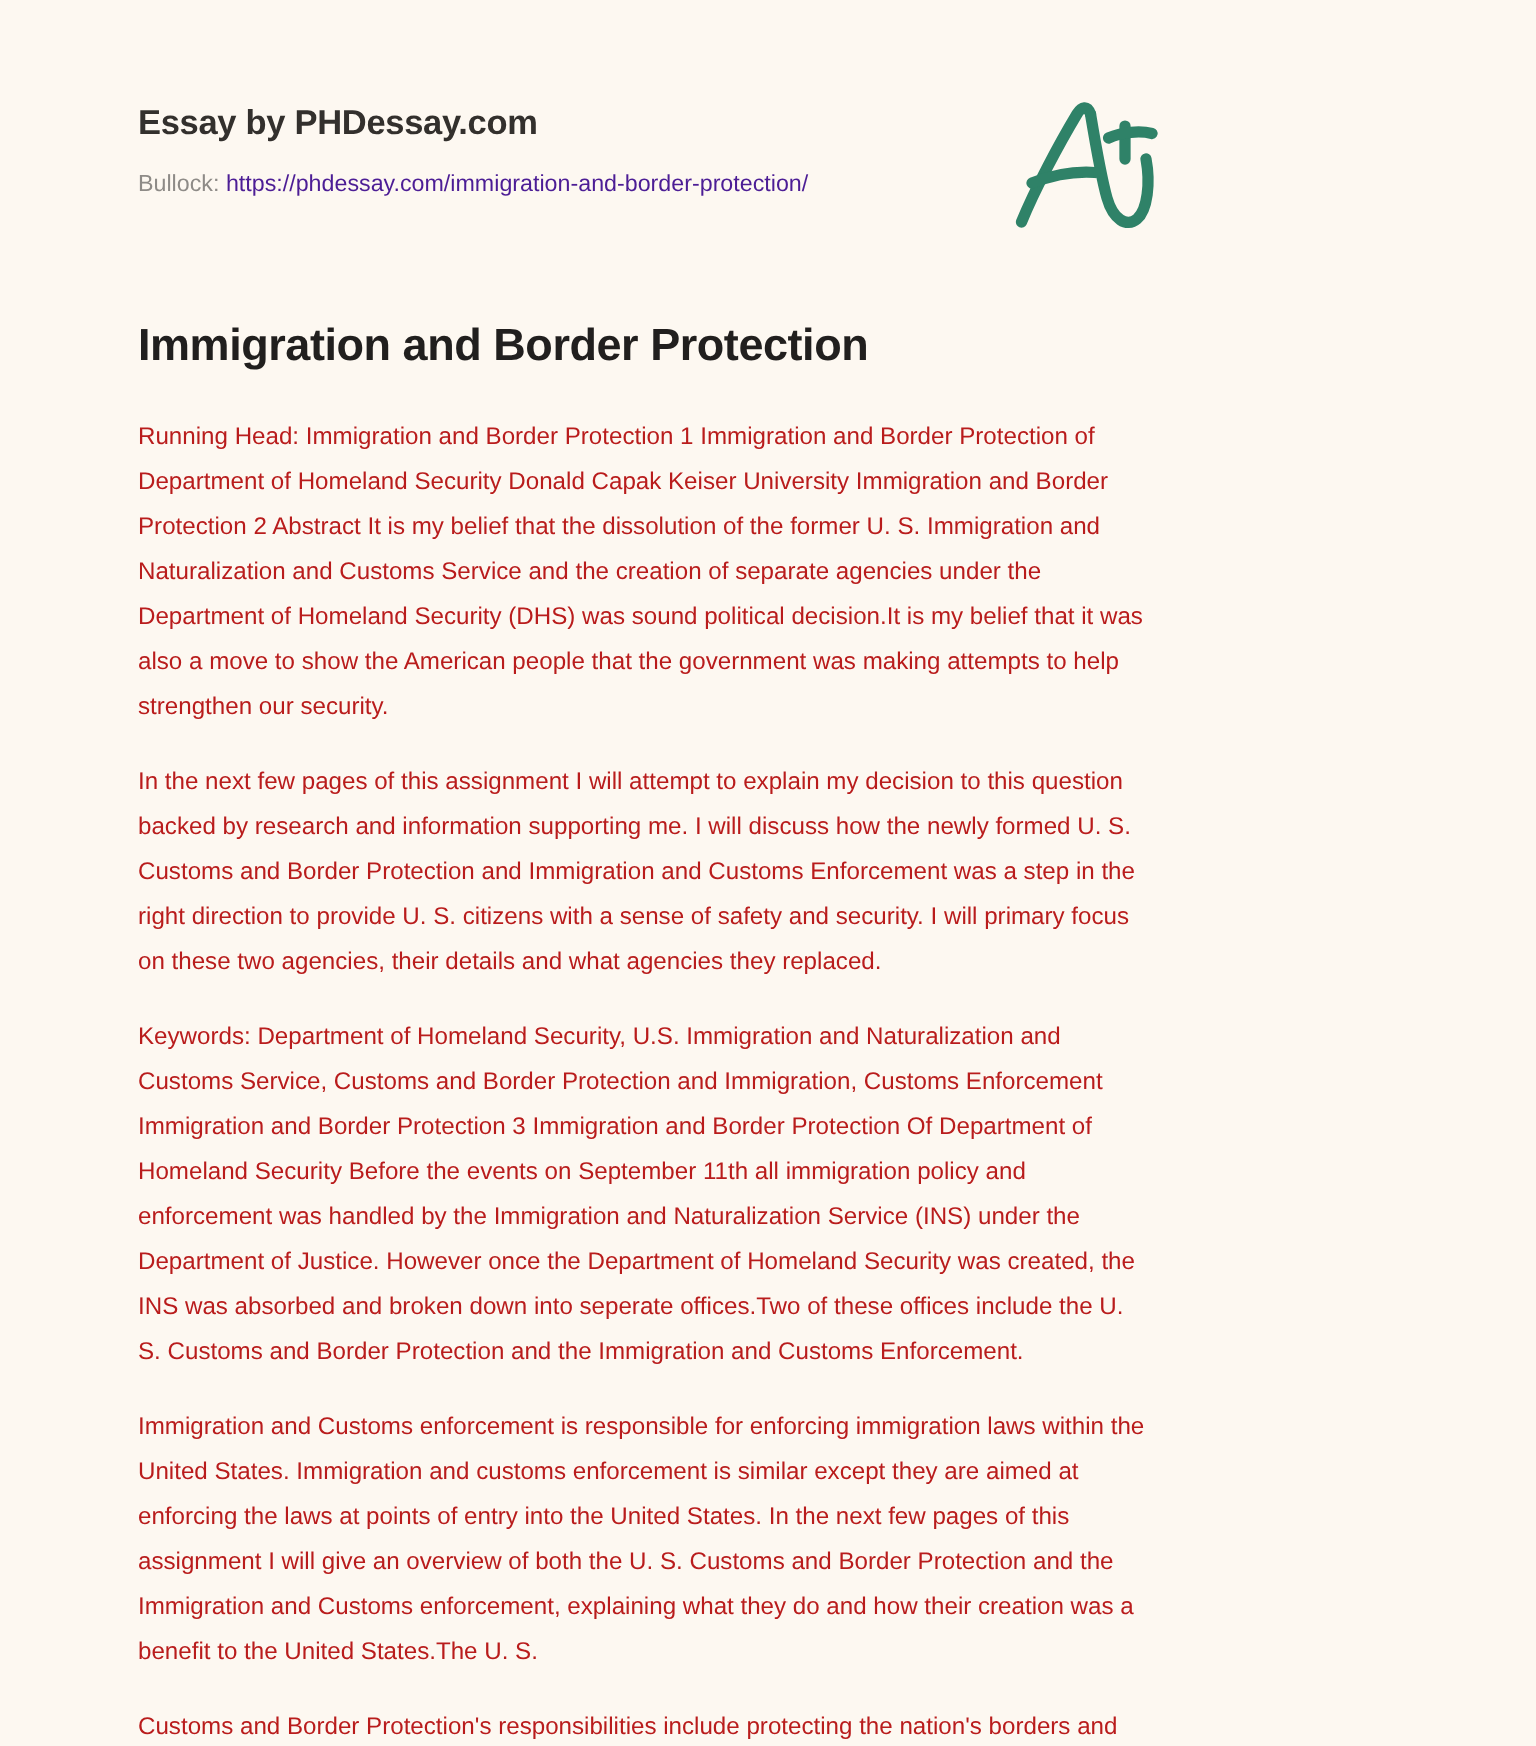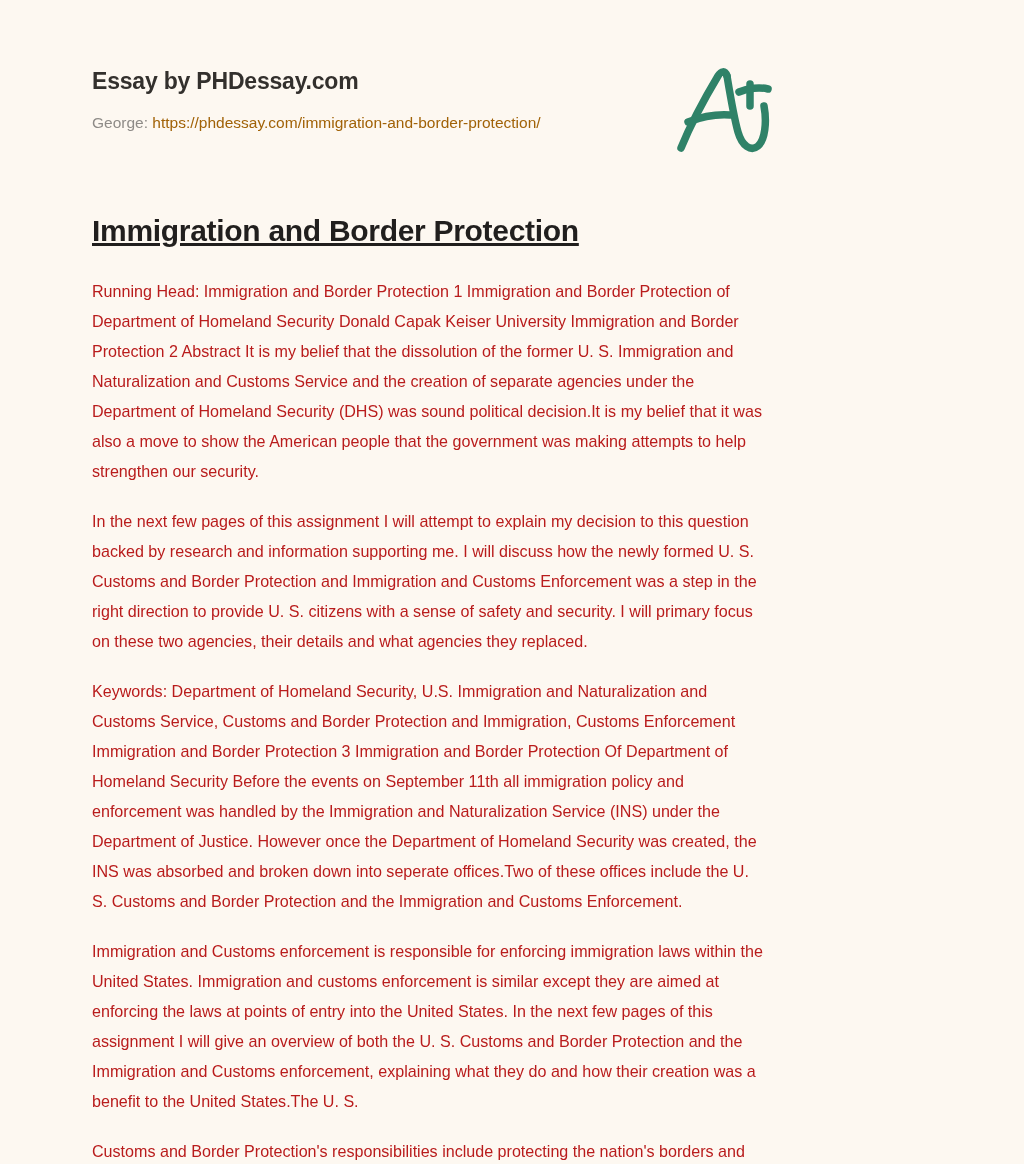--- a/index.html
+++ b/index.html
@@ -46,21 +46,21 @@
     margin-top: 17px;
     font-size: 15.5px;
     line-height: 1.3;
     color: #8e8b87;
     white-space: nowrap;
   }
   .source-label {
     color: #8e8b87;
   }
   .source-url {
-    color: #a16207;
+    color: #4c1d95;
     text-decoration: none;
   }
 
   
   .logo {
     position: absolute;
     top: 60px;
     right: 78px;
     width: 110px;
     height: 100px;
@@ -77,21 +77,20 @@
     box-sizing: border-box;
   }
 
   .doc-title {
     margin: 62px 0 0 0;
     font-size: 30px;
     font-weight: bold;
     letter-spacing: -0.3px;
     color: #211f1e;
     line-height: 1.25;
-    text-decoration: underline;
   }
 
   .body-copy {
     margin-top: 26px;
   }
 
   .body-copy p {
     margin: 0 0 20px 0;
     font-size: 16.1px;
     line-height: 30px;
@@ -105,21 +104,21 @@
 </style>
 </head>
 <body>
 
 <div class="page">
 
   <div class="header">
     <h1 class="brand-title">Essay by PHDessay.com</h1>
 
     <div class="source-line">
-      <span class="source-label">George:</span>
+      <span class="source-label">Bullock:</span>
       <a class="source-url" href="#">https://phdessay.com/immigration-and-border-protection/</a>
     </div>
 
     <div class="logo">
       <svg viewBox="0 0 110 100" aria-hidden="true">
         <g fill="none" stroke="#2f8268" stroke-width="7.5" stroke-linecap="round" stroke-linejoin="round">
 
           <path d="M13 88 C 22 66, 38 36, 50 16 C 53 11, 57 10, 59 16"></path>
 
           <path d="M59 16 C 62 34, 66 58, 70 72 C 74 86, 83 92, 90 86

